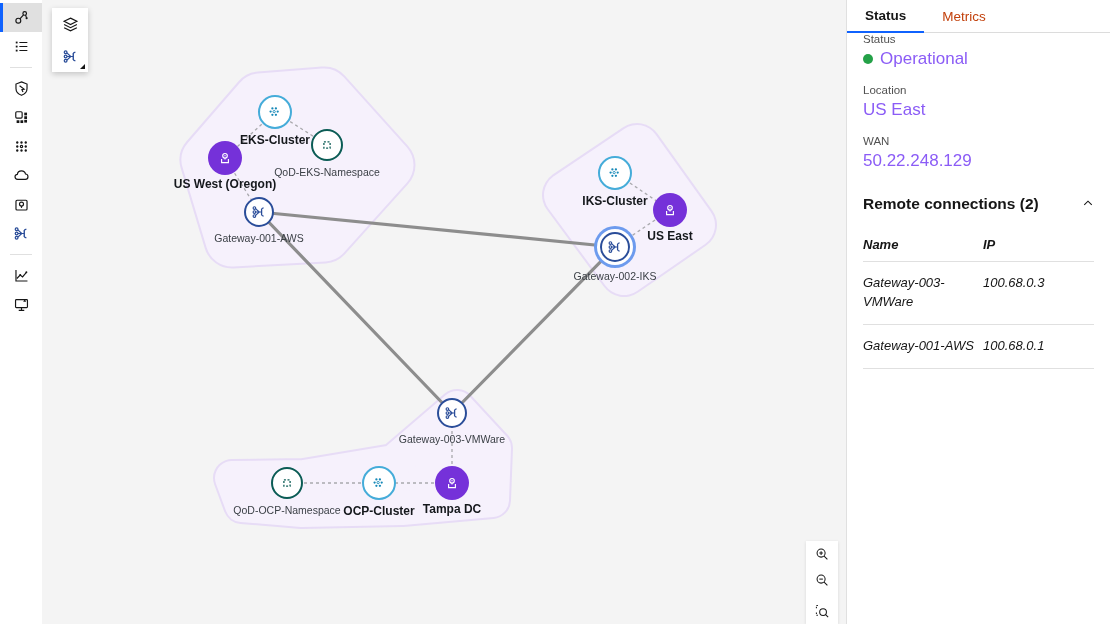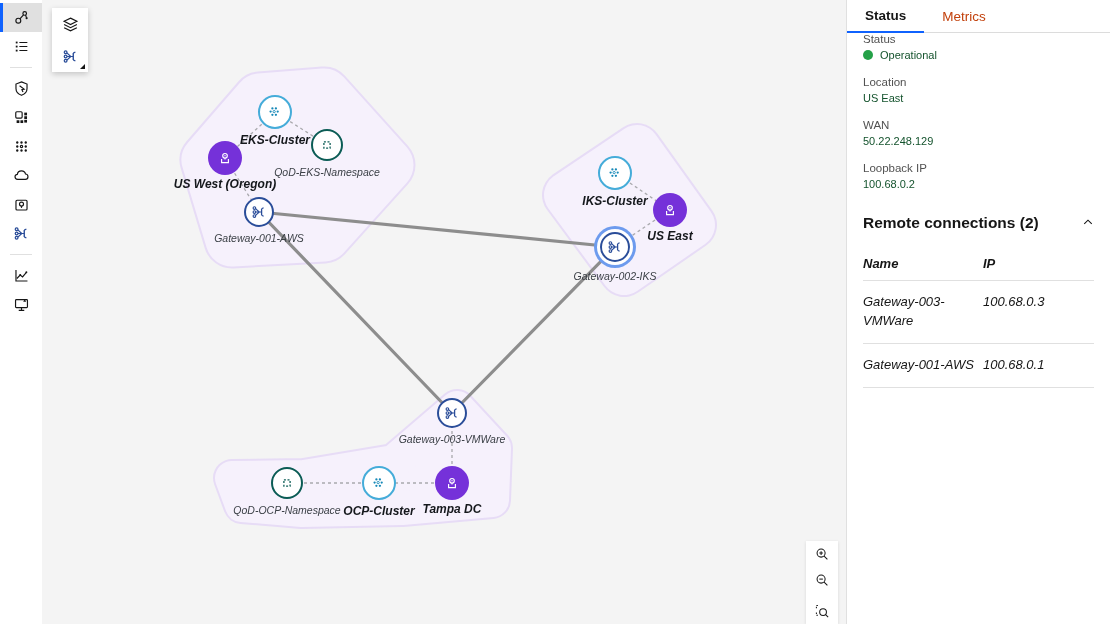--- a/index.html
+++ b/index.html
@@ -41,35 +41,35 @@
   
   .node { position:absolute; width:0; height:0; z-index:5; }
   .ncircle { position:absolute; border-radius:50%; background:#fff; display:flex; align-items:center; justify-content:center; }
   .ncircle svg { width:16px; height:16px; }
   .n-cluster   { left:-17px; top:-17px; width:34px; height:34px; border:2px solid #45acd9; }
   .n-namespace { left:-16px; top:-16px; width:32px; height:32px; border:2px solid #0b5c55; }
   .n-location  { left:-17px; top:-17px; width:34px; height:34px; border:none; background:#7531d9; }
   .n-gateway   { left:-15px; top:-15px; width:30px; height:30px; border:2.5px solid #2a4d99; }
   .n-gateway.selected { box-shadow:0 0 0 3px #ffffff, 0 0 0 6px #6d9bee; }
   .nlabel { position:absolute; left:0; transform:translateX(-50%); white-space:nowrap; text-align:center;
-            font-size:10.5px; color:#3c4147;font-style:italic; }
+            font-size:10.5px; color:#3c4147; }
   .nlabel.strong { font-size:12px; font-weight:700; color:#15181c; }
 
   
   .panel { position:absolute; right:0; top:0; bottom:0; width:264px; background:#fff; border-left:1px solid #e0e0e0; z-index:4; }
   .tabs { display:flex; border-bottom:1px solid #dcdcdc; height:33px; }
   .tab { padding:0 18px; display:flex; align-items:center; font-size:13.5px; color:#c2410c; cursor:pointer; height:33px; }
   .tab.active { color:#161616; font-weight:700; border-bottom:2px solid #0f62fe; }
   .panel-body { padding:0 16px; }
   .sec-head { display:flex; align-items:center; justify-content:space-between; margin-top:16px; margin-bottom:14px; cursor:pointer; }
   .sec-title { font-size:15.5px; font-weight:700; color:#161616; }
   .chev svg { width:12px; height:12px; stroke:#161616; fill:none; stroke-width:1.4; }
   .field { margin-bottom:15px; }
   .f-label { font-size:11.5px; color:#525252; margin-bottom:4px; }
-  .f-value { font-size:11px; color:#14532d; display:flex; align-items:center; }
+  .f-value { font-size:17px; color:#8b5cf6; display:flex; align-items:center; }
   .dot { display:inline-block; width:10px; height:10px; border-radius:50%; background:#24a148; margin-right:7px; }
   .rc-table { width:100%; border-collapse:collapse; margin-top:4px;font-style:italic; }
   .rc-table th { text-align:left; font-size:13px; font-weight:700; color:#161616; padding:10px 0 9px 0;
                  border-bottom:1px solid #e0e0e0; }
   .rc-table td { font-size:13px; color:#161616; padding:12px 6px 12px 0; border-bottom:1px solid #e0e0e0;
                  vertical-align:top; line-height:1.45; }
   .col-name { width:120px; }
 </style>
 </head>
 <body>
@@ -381,24 +381,20 @@
       </div>
       <div class="field">
         <div class="f-label">Location</div>
         <div class="f-value">US East</div>
       </div>
       <div class="field">
         <div class="f-label">WAN</div>
         <div class="f-value">50.22.248.129</div>
       </div>
       <div class="field">
-        <div class="f-label">Loopback IP</div>
-        <div class="f-value">100.68.0.2</div>
-      </div>
-      <div class="field">
       </div>
 
       <div class="sec-head" style="margin-top:24px">
         <span class="sec-title">Remote connections (2)</span>
         <span class="chev">
           <svg viewBox="0 0 16 16">
               <path d="M3 10.5 L8 5.5 L13 10.5" fill="none"></path>
             </svg>
         </span>
       </div>

